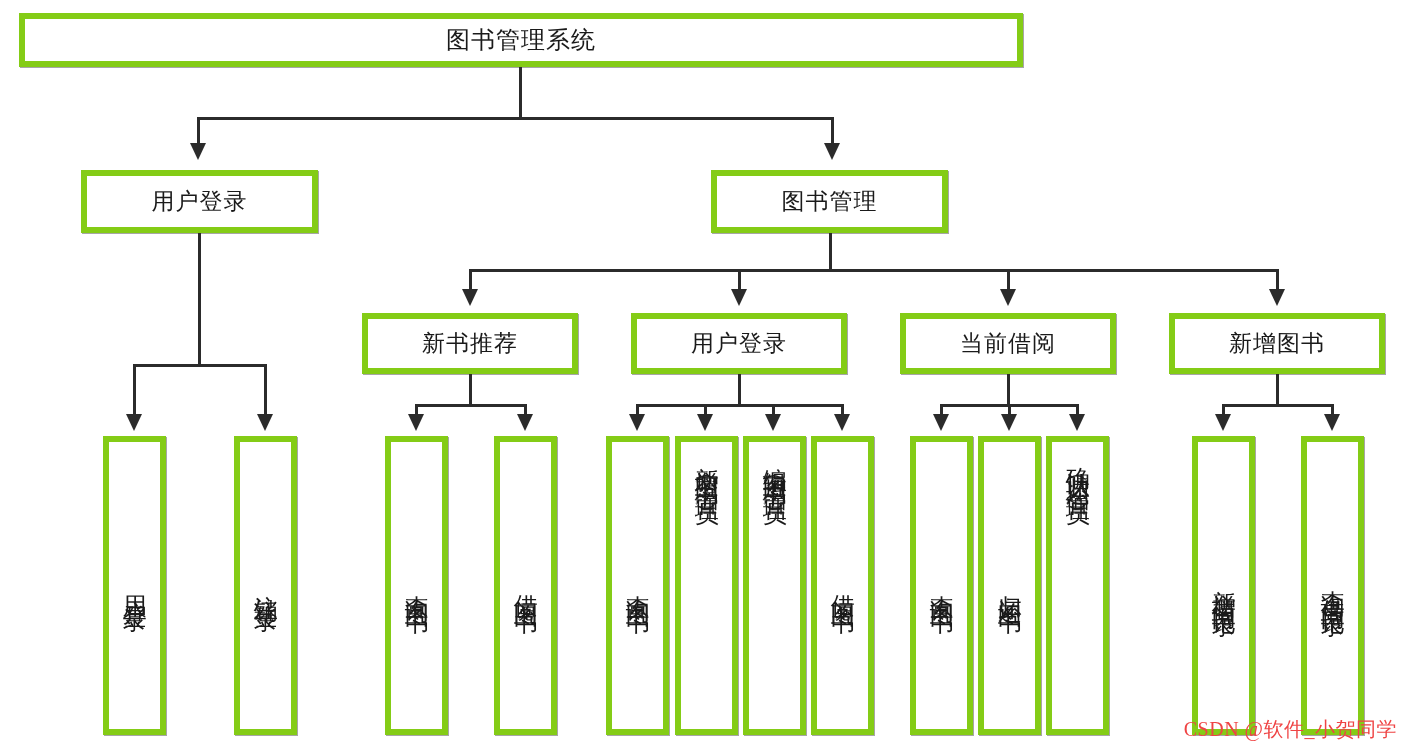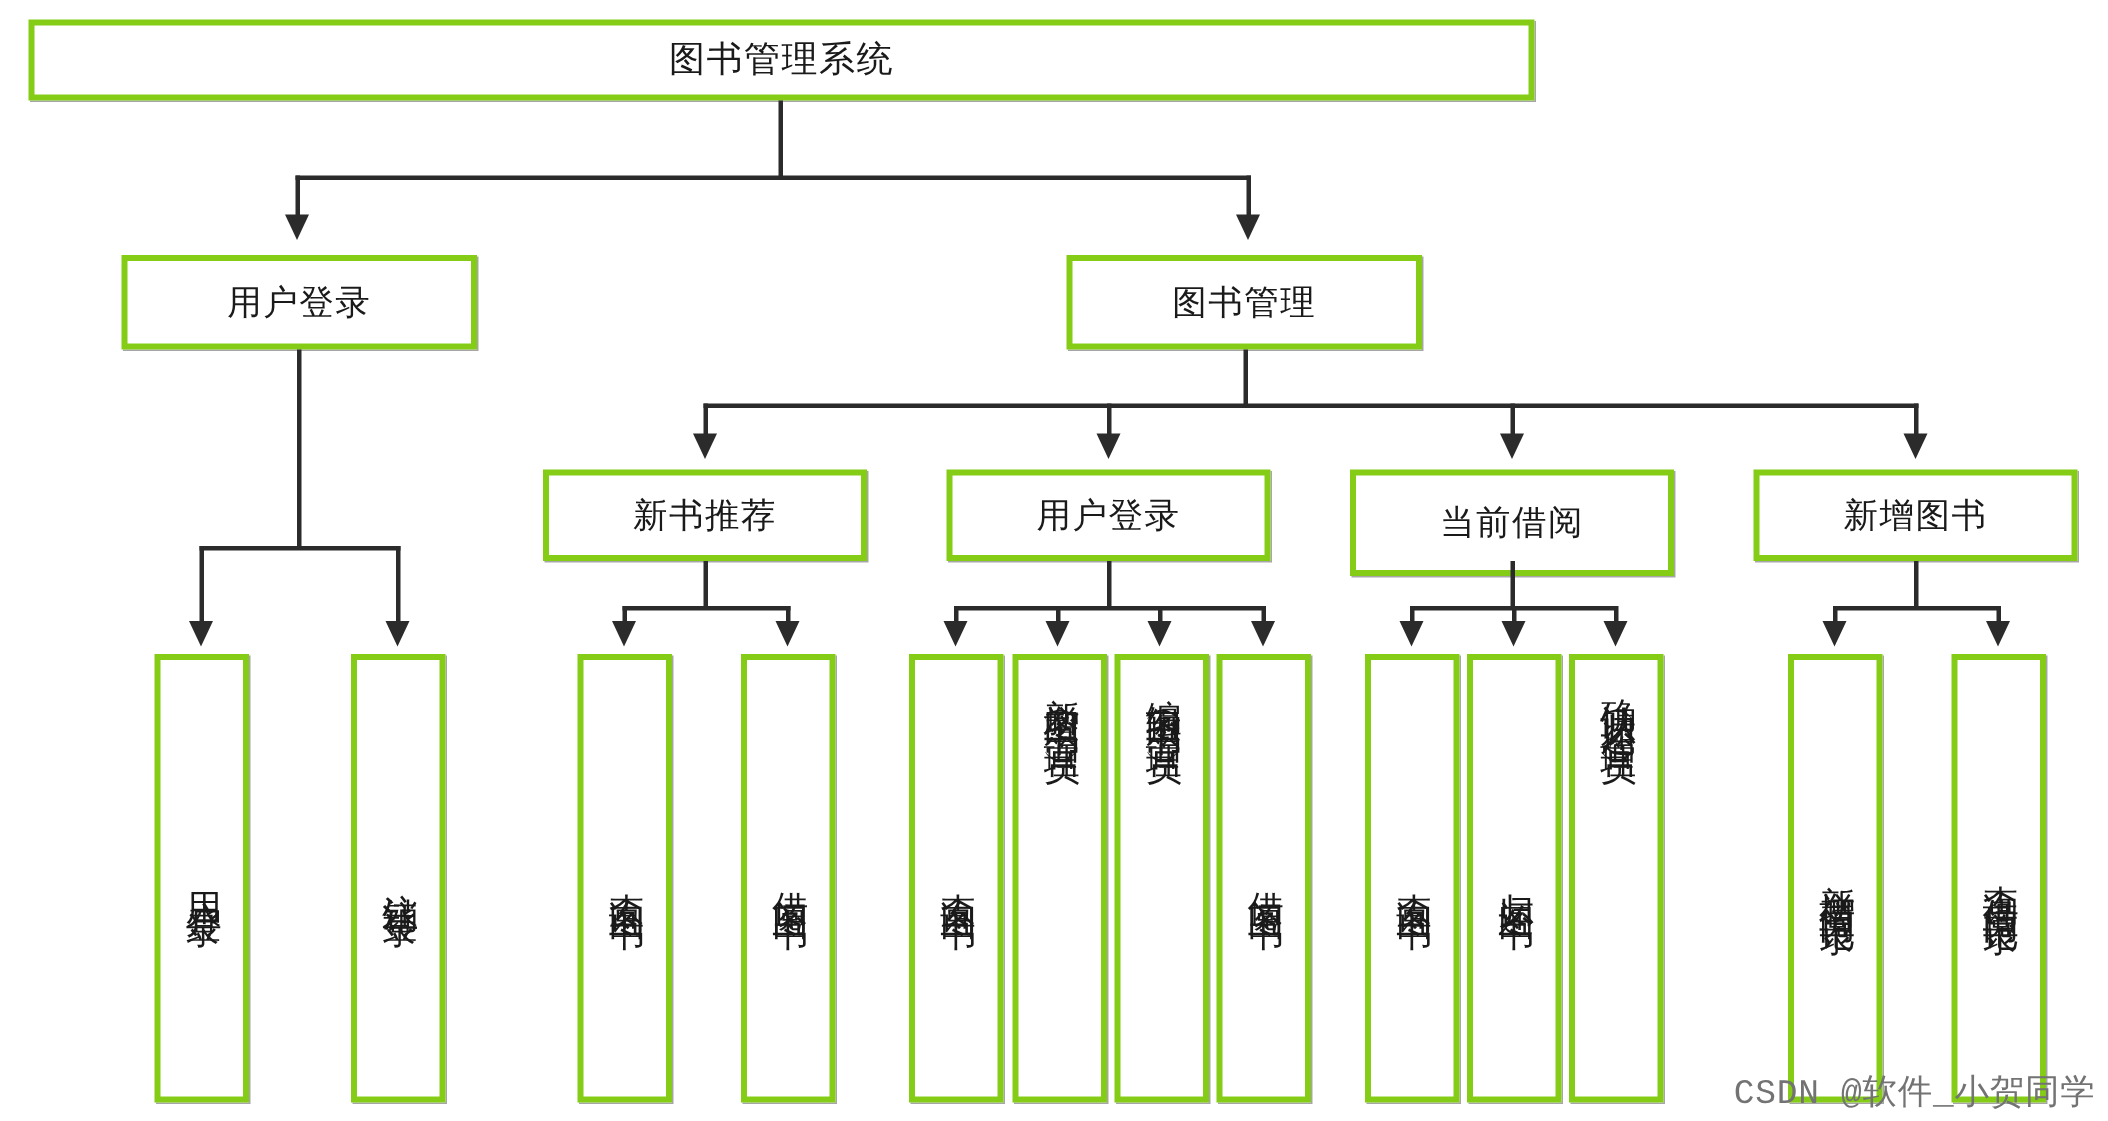--- a/index.html
+++ b/index.html
@@ -13,21 +13,21 @@
     width:1405px;
     height:747px;
     background:#ffffff;
     overflow:hidden;
   }
   
   .node{
     position:absolute;
     box-sizing:border-box;
     background:#ffffff;
-    border:4px solid #84cc16;
+    border:6px solid #84cc16;
     display:flex;
     align-items:center;
     justify-content:center;
     box-shadow:1px 1px 0 rgba(0,0,0,0.35);
   }
   .node .lbl{
     display:block;
     text-align:center;
     color:#1a1a1a;
     letter-spacing:1px;
@@ -71,25 +71,25 @@
     width:0;height:0;
     border-left:8px solid transparent;
     border-right:8px solid transparent;
     border-top:17px solid #2b2b2b;
   }
   
   #watermark{
     position:absolute;
     right:8px;
     bottom:4px;
-    font-size:23px;
-    color:#737373;
+    font-size:20px;
+    color:#ef4444;
     white-space:nowrap;
     letter-spacing:0.5px;
-    font-family:Liberation Mono, monospace;
+    font-family:Liberation Serif, serif;
   }
 </style>
 </head>
 <body>
 
 <div id="canvas">
 
   <div class="node h root" style="left:19px;top:13px;width:1004px;height:54px;">
     <span class="lbl">图书管理系统</span>
   </div>
@@ -135,21 +135,21 @@
   <div class="arrow" style="left:1000px;top:289px;"></div>
   <div class="edge vline" style="left:1276px;top:269px;width:3px;height:22px;"></div>
   <div class="arrow" style="left:1269px;top:289px;"></div>
 
   <div class="node h" style="left:362px;top:313px;width:216px;height:61px;">
     <span class="lbl">新书推荐</span>
   </div>
   <div class="node h" style="left:631px;top:313px;width:216px;height:61px;">
     <span class="lbl">用户登录</span>
   </div>
-  <div class="node h" style="left:900px;top:313px;width:216px;height:71px;">
+  <div class="node h" style="left:900px;top:313px;width:216px;height:61px;">
     <span class="lbl">当前借阅</span>
   </div>
   <div class="node h" style="left:1169px;top:313px;width:216px;height:61px;">
     <span class="lbl">新增图书</span>
   </div>
 
   <div class="edge vline" style="left:469px;top:374px;width:3px;height:32px;"></div>
   <div class="edge hline" style="left:415px;top:404px;width:112px;height:3px;"></div>
   <div class="edge vline" style="left:415px;top:404px;width:3px;height:12px;"></div>
   <div class="arrow" style="left:408px;top:414px;"></div>

